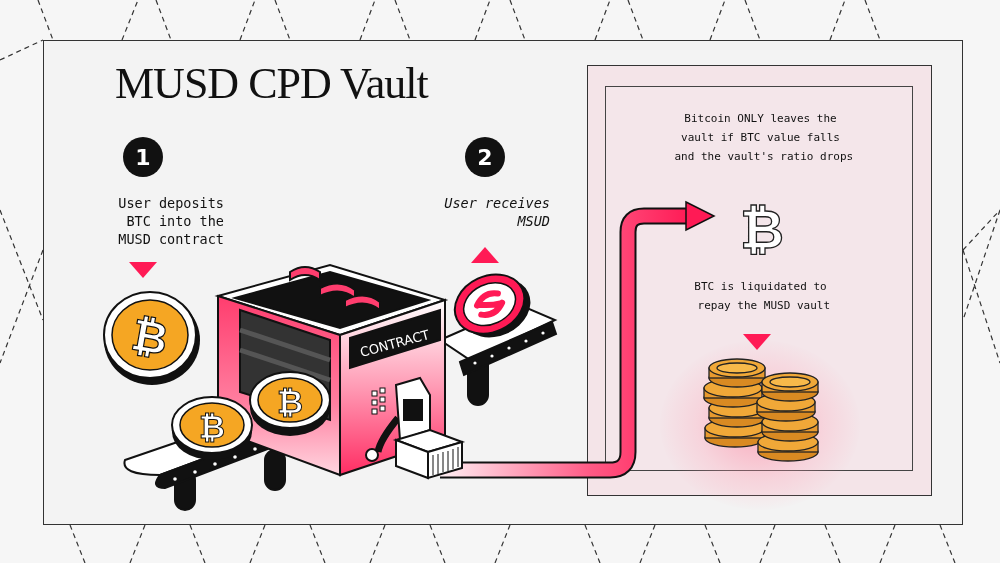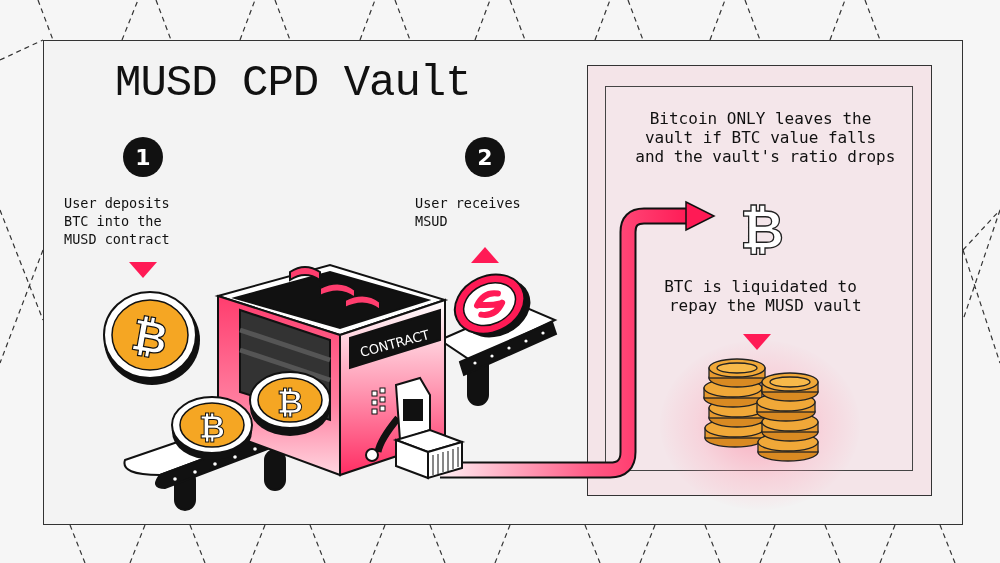--- a/index.html
+++ b/index.html
@@ -1,27 +1,27 @@
 <!DOCTYPE html>
 <html><head>
 <meta charset="utf-8">
 <style>
   html,body{margin:0;padding:0;}
   body{width:1000px;height:563px;position:relative;overflow:hidden;background:#f6f6f6;font-family:"DejaVu Sans Mono","Liberation Mono",monospace;}
   .bg-pattern{position:absolute;left:0;top:0;width:1000px;height:563px;}
   .frame{position:absolute;left:43px;top:40px;width:920px;height:485px;background:#f3f3f3;border:1.5px solid #333;box-sizing:border-box;}
-  .title{position:absolute;left:115px;top:58px;font-family:Liberation Mono, monospace;font-size:44px;color:#111;letter-spacing:-1px;white-space:nowrap;}
+  .title{position:absolute;left:115px;top:58px;font-family:Liberation Serif, serif;font-size:44px;color:#111;letter-spacing:-1px;white-space:nowrap;}
   .step-num{position:absolute;width:40px;height:40px;border-radius:50%;background:#111;color:#fff;font-family:"DejaVu Sans","Liberation Sans",sans-serif;font-weight:bold;font-size:22px;display:flex;align-items:center;justify-content:center;}
-  .step-text{position:absolute;font-size:13.5px;line-height:18px;color:#111;text-align:left;white-space:pre;}
+  .step-text{position:absolute;font-size:13.5px;line-height:18px;color:#111;text-align:right;white-space:pre;}
   .tri-down{position:absolute;width:0;height:0;border-left:14px solid transparent;border-right:14px solid transparent;border-top:16px solid #ff1a55;}
   .tri-up{position:absolute;width:0;height:0;border-left:14px solid transparent;border-right:14px solid transparent;border-bottom:16px solid #ff1a55;}
   .vault-outer{position:absolute;left:587px;top:65px;width:345px;height:431px;background:#f4e4e8;border:1.5px solid #333;box-sizing:border-box;}
   .vault-inner{position:absolute;left:605px;top:86px;width:308px;height:385px;background:#f4e6ea;border:1.5px solid #444;box-sizing:border-box;}
   .glow{position:absolute;left:660px;top:340px;width:200px;height:170px;border-radius:50%;background:radial-gradient(ellipse at center,rgba(255,120,150,0.55) 0%,rgba(255,160,180,0.25) 45%,rgba(244,228,232,0) 72%);}
-  .vault-text{position:absolute;font-size:16px;line-height:19px;color:#111;text-align:center;white-space:pre;}
+  .vault-text{position:absolute;font-size:11px;line-height:19px;color:#111;text-align:center;white-space:pre;}
   .illus{position:absolute;left:0;top:0;width:1000px;height:563px;}
 </style>
 </head>
 <body>
 
 <svg class="bg-pattern" viewBox="0 0 1000 563">
   <g stroke="#333" stroke-width="1.2" stroke-dasharray="5,4" fill="none">
     <path d="M38 0 L53 40 M122 40 L138 0 M156 0 L171 40 M240 40 L255 0 M275 0 L290 40 M360 40 L375 0 M395 0 L410 40 M475 40 L490 0 M510 0 L525 40 M595 40 L610 0 M628 0 L643 40 M710 40 L725 0 M745 0 L760 40 M830 40 L845 0 M865 0 L880 40"></path>
     <path d="M0 210 L43 320 M43 250 L0 363 M0 60 L43 40"></path>
     <path d="M963 250 L1000 210 M963 250 L1000 363 M1000 210 L963 320"></path>
@@ -34,21 +34,21 @@
 
 <div class="title">MUSD CPD Vault</div>
 
 <div class="step-num" style="left:123px;top:137px;">1</div>
 <div class="step-text" style="left:64px;top:194px;width:160px;">User deposits
 BTC into the
 MUSD contract</div>
 <div class="tri-down" style="left:129px;top:262px;"></div>
 
 <div class="step-num" style="left:465px;top:137px;">2</div>
-<div class="step-text" style="left:415px;top:194px;width:160px;">User receives
+<div class="step-text" style="left:390px;top:194px;width:160px;font-style:italic;">User receives
 MSUD</div>
 <div class="tri-up" style="left:471px;top:247px;"></div>
 
 <div class="vault-outer"></div>
 <div class="vault-inner"></div>
 <div class="glow"></div>
 <div class="vault-text" style="left:618px;top:109px;width:285px;">Bitcoin ONLY leaves the
 vault if BTC value falls
  and the vault's ratio drops</div>
 <div class="vault-text" style="left:618px;top:277px;width:285px;">BTC is liquidated to

